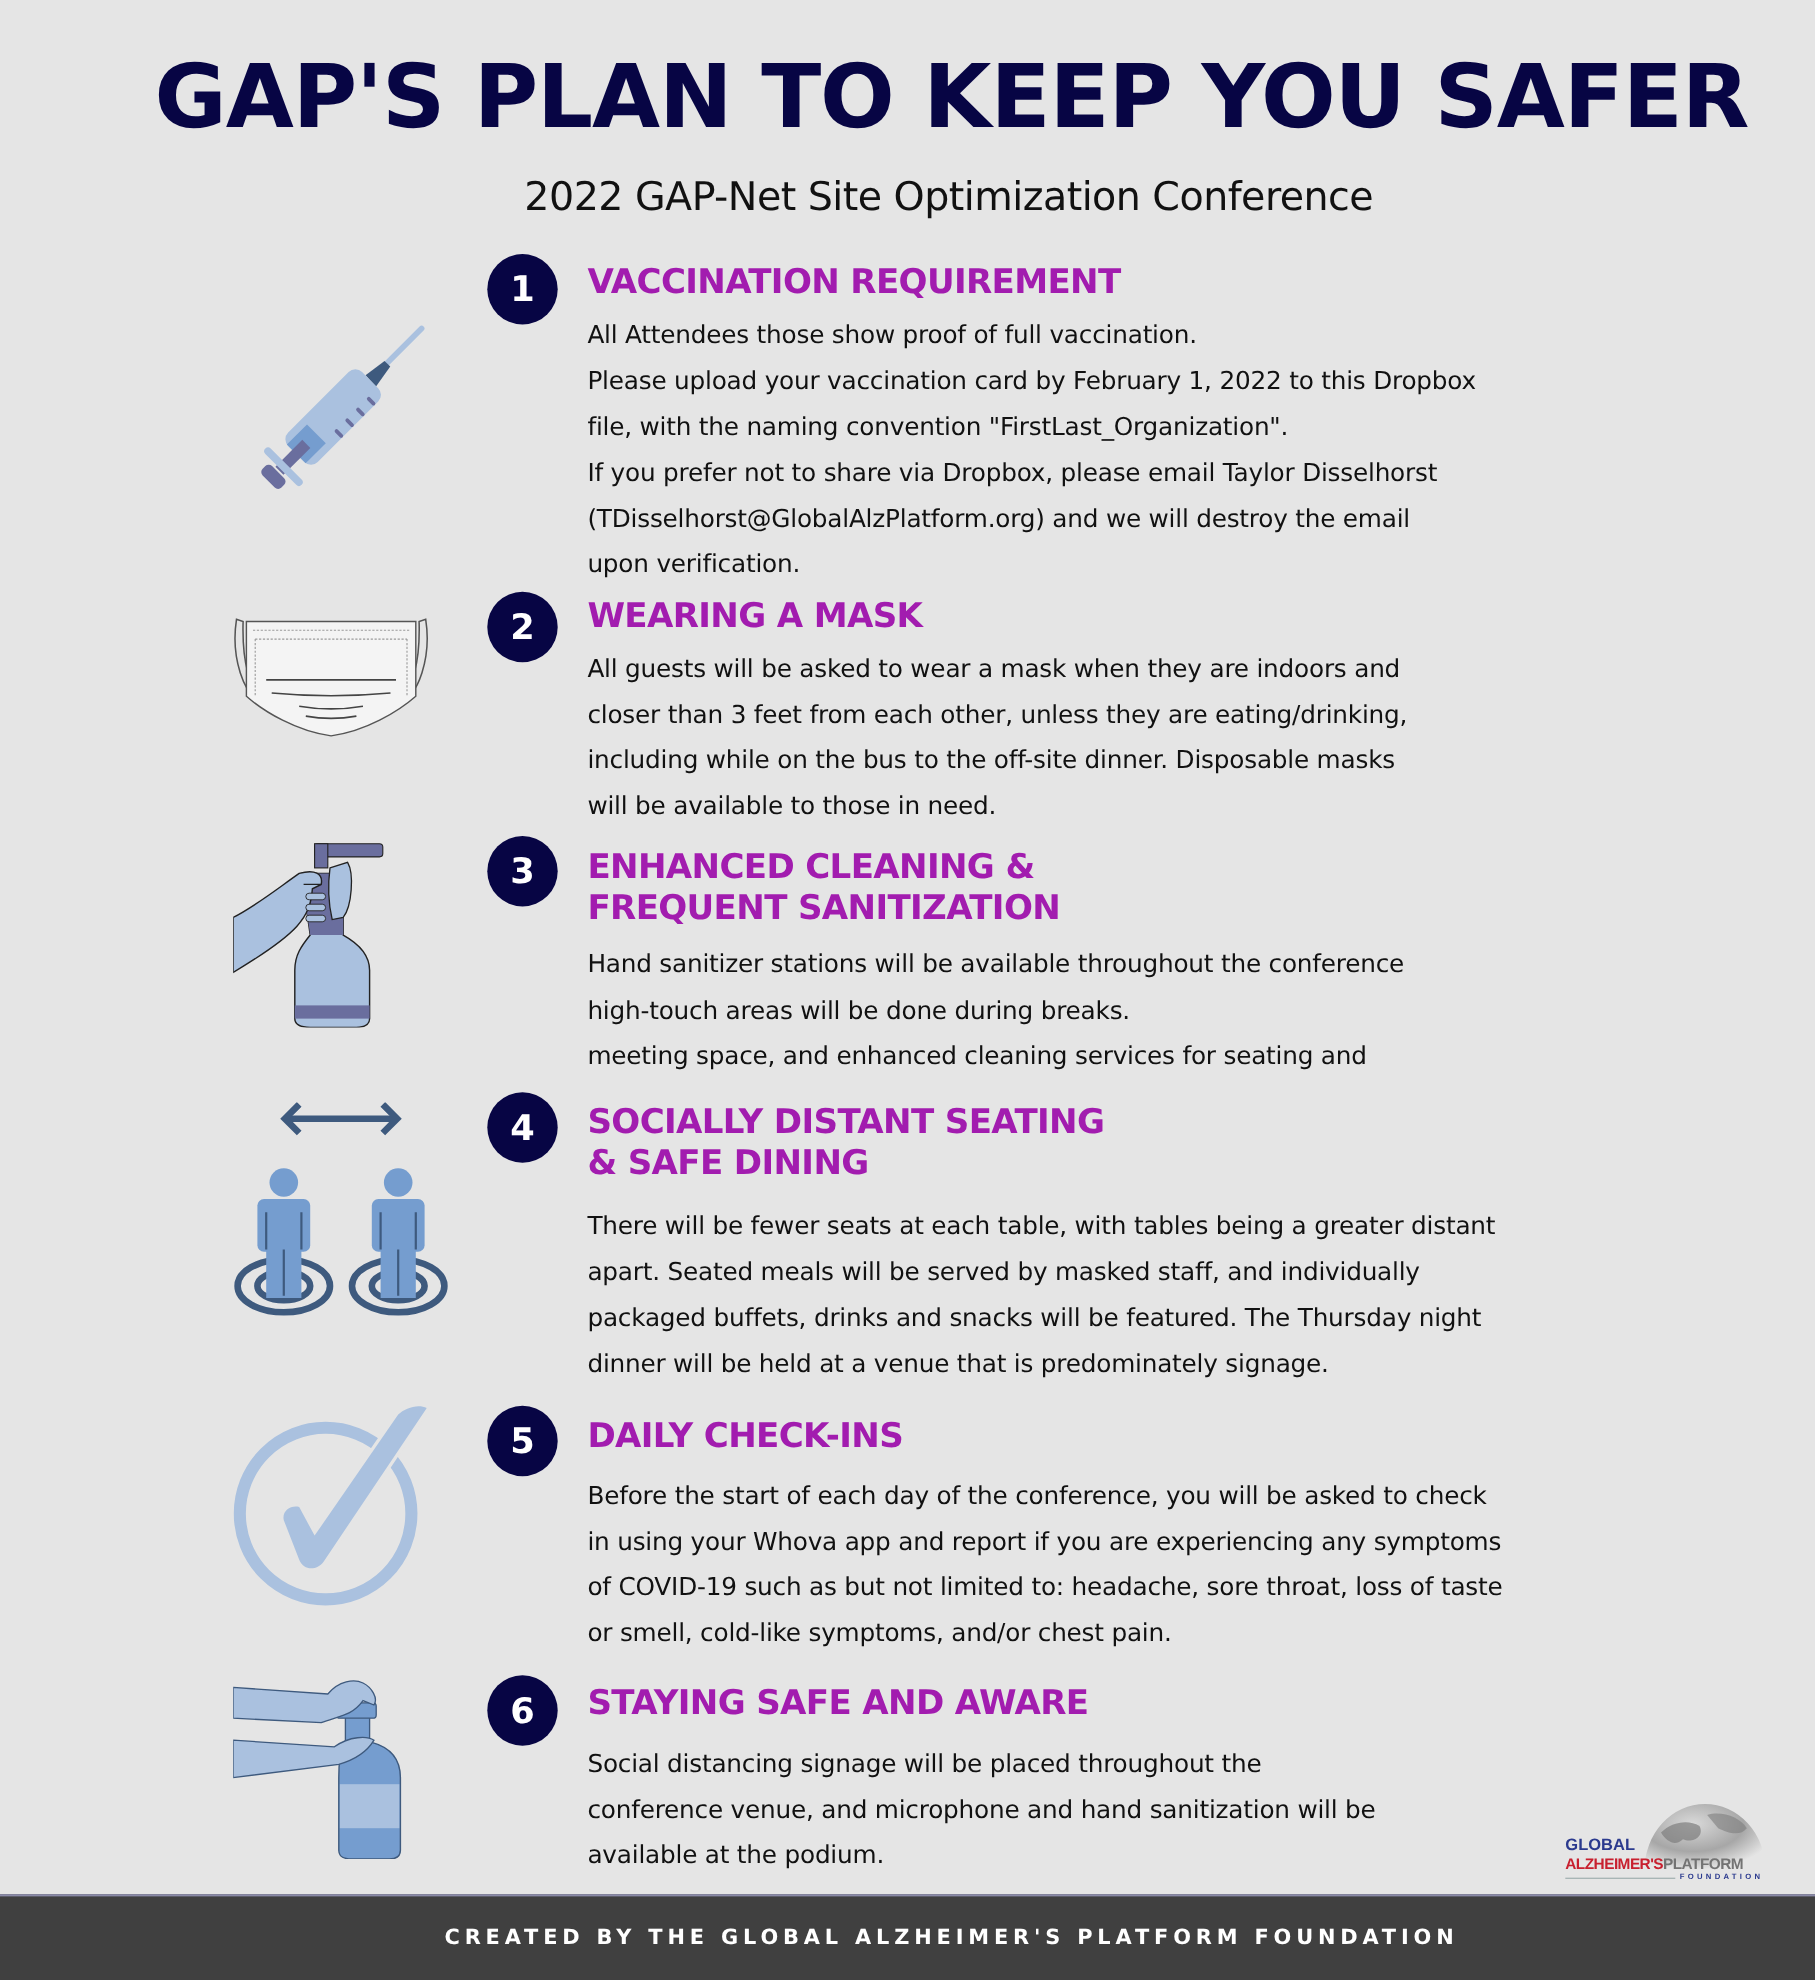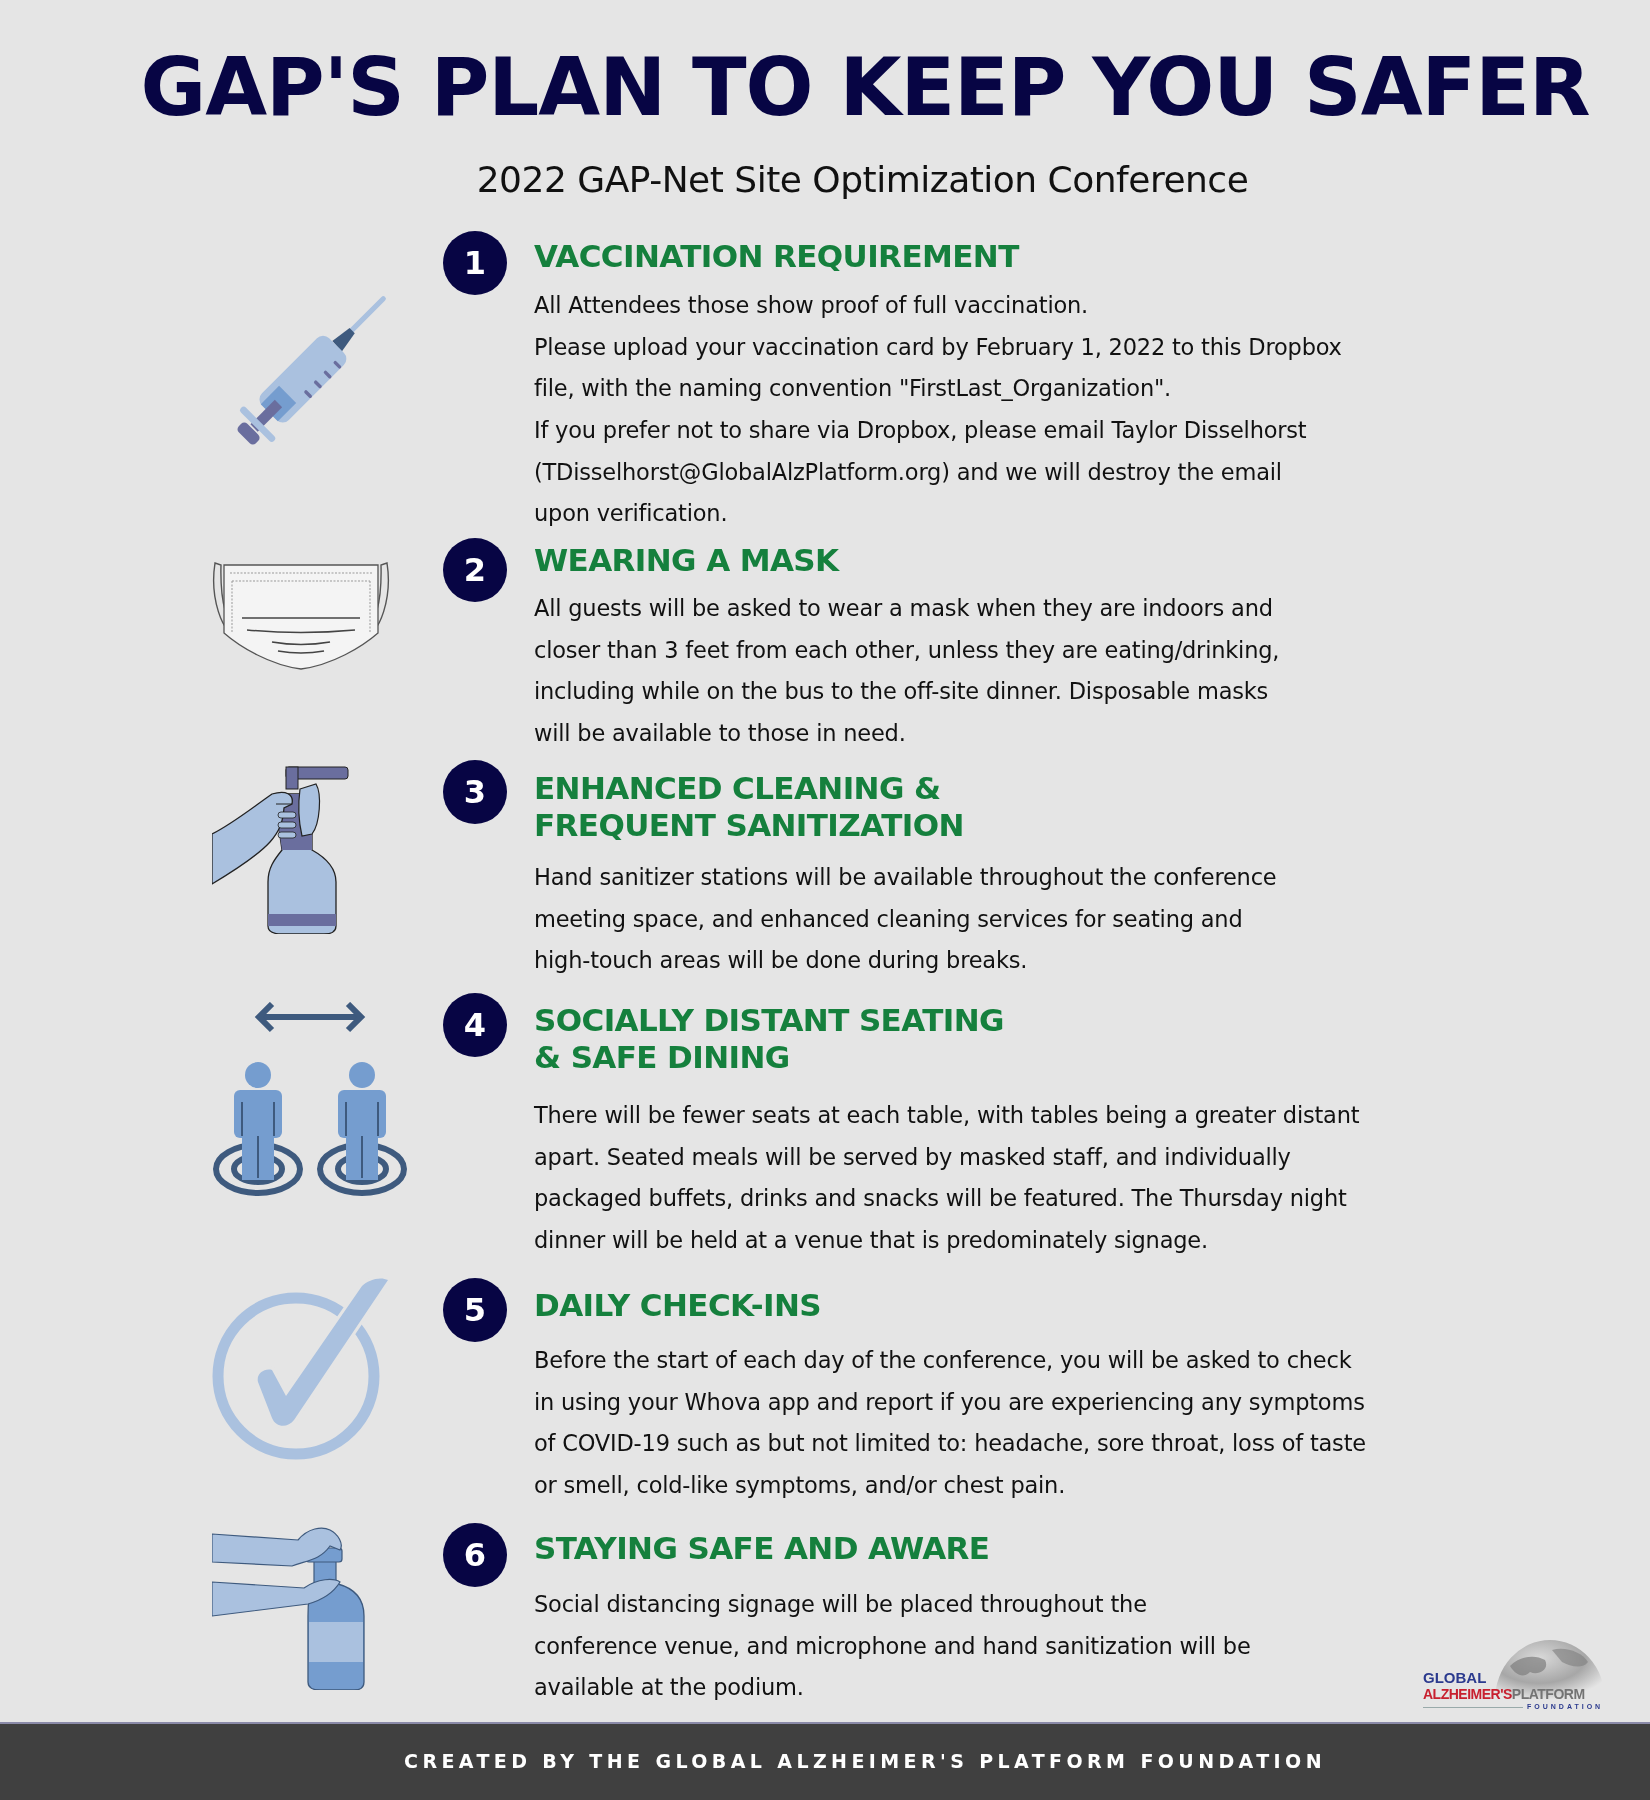--- a/index.html
+++ b/index.html
@@ -20,21 +20,21 @@
     font-family:"DejaVu Sans", sans-serif; font-size:36px; color:#111;
     line-height:56px; white-space:nowrap; letter-spacing:-0.5px;
   }
   .num {
     position:absolute; left:443px; width:64px; height:64px; border-radius:50%;
     background:#070544; color:#fff; font-weight:bold; font-size:32px;
     display:flex; align-items:center; justify-content:center;
     font-family:"DejaVu Sans", sans-serif;
   }
   .section-head {
-    position:absolute; left:534px; font-weight:bold; color:#15803d;
+    position:absolute; left:534px; font-weight:bold; color:#a21caf;
     font-family:"DejaVu Sans", sans-serif; font-size:31px; line-height:37px;
     letter-spacing:-0.6px; white-space:nowrap;
   }
   .body-text {
     position:absolute; left:534px; font-size:22.5px; line-height:41.7px;
     color:#111; font-family:"DejaVu Sans", sans-serif; white-space:nowrap;
     letter-spacing:-0.2px;
   }
   .body-text div { height:41.7px; }
   .icon { position:absolute; }
@@ -130,22 +130,22 @@
     <rect x="66" y="58" width="18" height="6" rx="3" fill="#aac1df" stroke="#222" stroke-width="0.8"></rect>
     <rect x="66" y="68" width="18" height="6" rx="3" fill="#aac1df" stroke="#222" stroke-width="0.8"></rect>
   </svg>
   <div class="num" style="top:760px">3</div>
   <div class="section-head" style="top:770px">
     <div>ENHANCED CLEANING &amp;</div>
     <div>FREQUENT SANITIZATION</div>
   </div>
   <div class="body-text" style="top:857px">
     <div>Hand sanitizer stations will be available throughout the conference</div>
+    <div>high-touch areas will be done during breaks.</div>
     <div>meeting space, and enhanced cleaning services for seating and</div>
-    <div>high-touch areas will be done during breaks.</div>
   </div>
 </div>
 
 <div>
   <svg class="icon" style="left:212px;top:1002px" width="196" height="198" viewBox="0 0 196 198">
     <line x1="48" y1="15" x2="148" y2="15" stroke="#3e5a7e" stroke-width="6"></line>
     <polyline points="60,2 47,15 60,28" fill="none" stroke="#3e5a7e" stroke-width="6"></polyline>
     <polyline points="136,2 149,15 136,28" fill="none" stroke="#3e5a7e" stroke-width="6"></polyline>
     <g>
       <ellipse cx="46" cy="167" rx="42" ry="24" fill="none" stroke="#3e5a7e" stroke-width="6"></ellipse>

